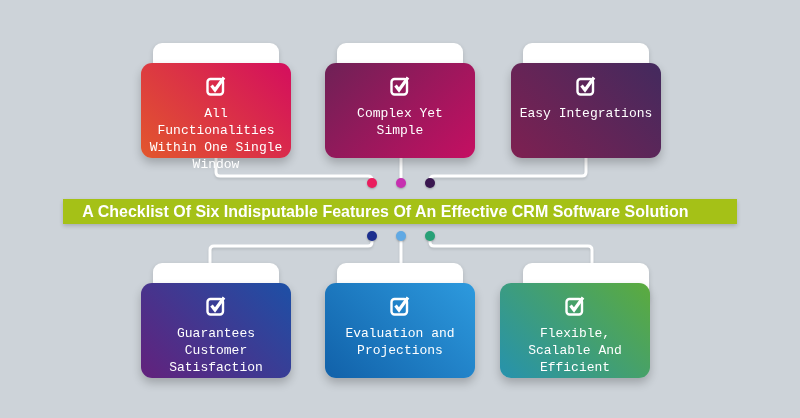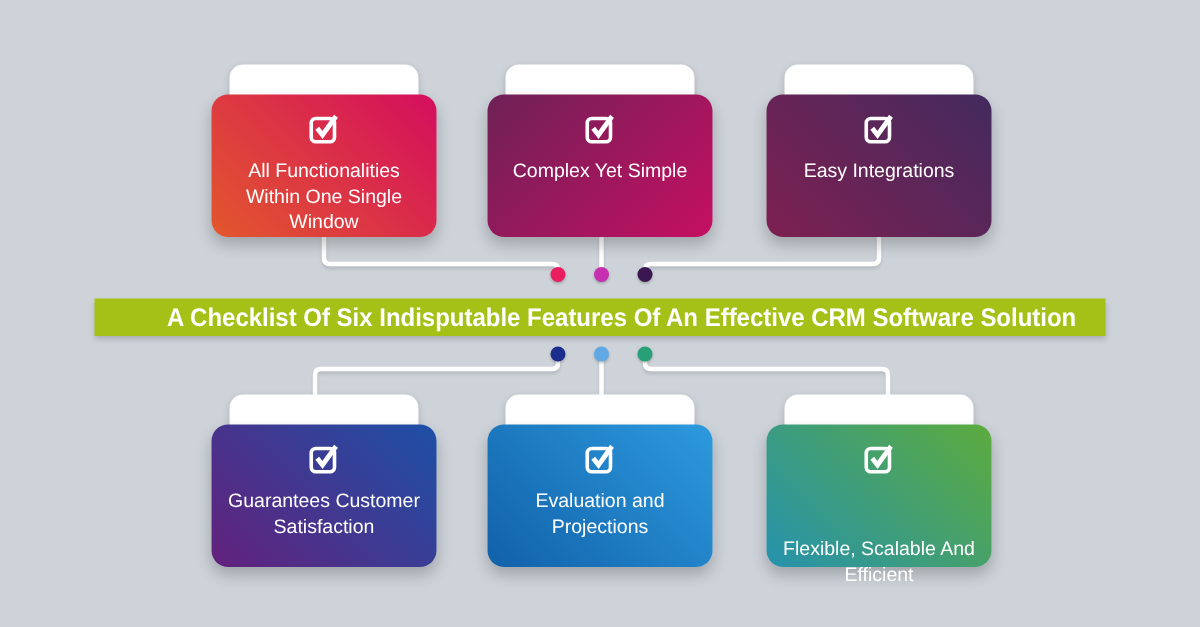--- a/index.html
+++ b/index.html
@@ -45,37 +45,38 @@
     width: 24px;
     height: 24px;
     flex: 0 0 auto;
   }
   .card .label {
     margin-top: 9px;
     font-size: 13px;
     line-height: 1.3;
     text-align: center;
     max-width: 134px;
+    font-family: Liberation Mono, monospace;
   }
   .dot {
     position: absolute;
     width: 10px;
     height: 10px;
     border-radius: 50%;
     box-shadow: 0 1px 2px rgba(0,0,0,0.25);
   }
   .banner {
     position: absolute;
     left: 63px;
     top: 199px;
     width: 674px;
     height: 25px;
     display: flex;
     align-items: center;
-    justify-content: flex-end;
+    justify-content: flex-start;
     box-shadow: 0 2px 4px rgba(0,0,0,0.18);
   }
   .banner .banner-text {
     font-size: 17px;
     font-weight: bold;
     white-space: nowrap;
     transform: scaleX(0.94);
     transform-origin: center;
     letter-spacing: 0px;
   }
@@ -157,21 +158,21 @@
   <div class="card" style="left: 141px; top: 283px; background: linear-gradient(45deg, rgb(99, 33, 124), rgb(29, 80, 166));">
     <span class="icon-wrap">
       <svg width="24" height="24" viewBox="0 0 24 24" fill="none">
         <rect x="3.5" y="6" width="15.5" height="15.5" rx="3" stroke="#ffffff" stroke-width="2.4"></rect>
         <path d="M7.5 12.5 L11 17 L20 4.5" stroke="#ffffff" stroke-width="3.2" fill="none"></path>
       </svg>
     </span>
     <div class="label">Guarantees Customer Satisfaction</div>
   </div>
 
-  <div class="card" style="left: 511px; top: 283px; background: linear-gradient(45deg, rgb(38, 146, 173), rgb(92, 171, 61)); gap: 32px;">
+  <div class="card" style="left: 500px; top: 283px; background: linear-gradient(45deg, rgb(38, 146, 173), rgb(92, 171, 61));">
     <span class="icon-wrap">
       <svg width="24" height="24" viewBox="0 0 24 24" fill="none">
         <rect x="3.5" y="6" width="15.5" height="15.5" rx="3" stroke="#ffffff" stroke-width="2.4"></rect>
         <path d="M7.5 12.5 L11 17 L20 4.5" stroke="#ffffff" stroke-width="3.2" fill="none"></path>
       </svg>
     </span>
     <div class="label">Flexible, Scalable And Efficient</div>
   </div>
 
 </div>

